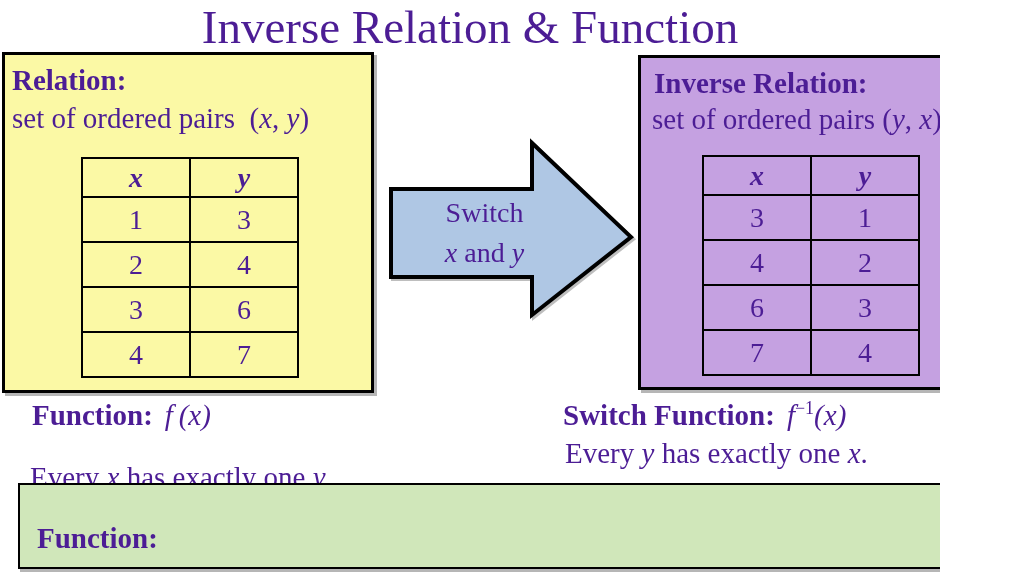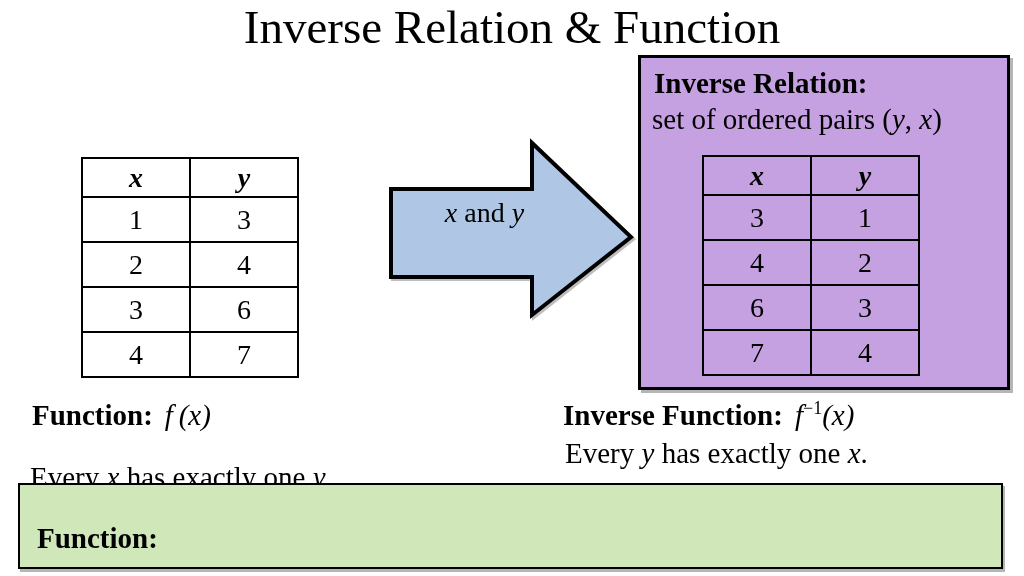--- a/index.html
+++ b/index.html
@@ -1,18 +1,18 @@
 <!DOCTYPE html>
 <html><head>
 <meta charset="utf-8">
 <style>
   html,body { margin:0; padding:0; background:#fff; }
   .stage {
-    position:relative; width:1024px; height:576px; overflow:hidden;
-    background:#ffffff; color:#000000;
+    position:relative; width:940px; height:576px; overflow:hidden;
+    background:#ffffff; color:#4c1d95;
     font-family:"Liberation Serif","DejaVu Serif",serif;
   }
   .title {
     position:absolute; left:0; top:0; width:100%;
     text-align:center; font-size:47px; line-height:1.15;
     z-index:10; pointer-events:none;
   }
   .box { position:absolute; border:3px solid #000; box-shadow:3px 3px 0 rgba(110,110,110,.5); }
   .box-yellow { left:2px; top:52px; width:366px; height:335px; background:#FBF9A5; z-index:1; }
   .box-purple { left:638px; top:55px; width:366px; height:329px; background:#C5A1E1; z-index:1; }
@@ -48,20 +48,24 @@
     text-align:center; font-size:28px;
   }
 </style>
 </head>
 <body>
 
 <div class="stage">
 
   <div class="title">Inverse Relation &amp; Function</div>
 
+  <div class="box box-yellow">
+    <div class="box-heading" style="left:7px; top:9px;">Relation:</div>
+    <div class="box-sub" style="left:7px; top:47px;"><span>set of ordered pairs  (</span><span class="v">x</span><span>, </span><span class="v">y</span><span>)</span></div>
+  </div>
 
   <table class="ptable" style="left:81px; top:157px;">
     <tbody>
         <tr>
       <th>x</th>
       <th>y</th>
     </tr>
     <tr>
       <td>1</td>
       <td>3</td>
@@ -78,20 +82,21 @@
       <td>4</td>
       <td>7</td>
     </tr>
   </tbody>
     </table>
 
   <svg class="arrow-svg" width="252" height="182" viewBox="0 0 252 182">
     <polygon points="6,51 147,51 147,5 246,99 147,177 147,139 6,139" fill="#AFC7E4" stroke="#000000" stroke-width="4" stroke-linejoin="miter"></polygon>
   </svg>
   <div class="arrow-text">
+    <div>Switch</div>
     <div><span class="v">x</span><span> and </span><span class="v">y</span></div>
   </div>
 
   <div class="box box-purple">
     <div class="box-heading" style="left:13px; top:9px;text-align:center;">Inverse Relation:</div>
     <div class="box-sub" style="left:11px; top:45px;"><span>set of ordered pairs (</span><span class="v">y</span><span>, </span><span class="v">x</span><span>)</span></div>
   </div>
 
   <table class="ptable" style="left:702px; top:155px;">
     <tbody>
@@ -114,20 +119,20 @@
     <tr>
       <td>7</td>
       <td>4</td>
     </tr>
   </tbody>
     </table>
 
   <div class="fn-line1" style="left:32px; top:399px;"><span>Function:</span><span class="math math-gap">f (x)</span></div>
   <div class="fn-line2" style="left:30px; top:437px;margin-top:24px;"><span>Every </span><span class="v">x</span><span> has exactly one </span><span class="v">y</span><span>.</span></div>
 
-  <div class="fn-line1" style="left:563px; top:399px;"><span>Inverse Function:</span><span class="math math-gap"><span>f</span><span class="sup">−1</span><span>(x)</span></span></div>
+  <div class="fn-line1" style="left:563px; top:399px;"><span>Switch Function:</span><span class="math math-gap"><span>f</span><span class="sup">−1</span><span>(x)</span></span></div>
   <div class="fn-line2" style="left:565px; top:437px;"><span>Every </span><span class="v">y</span><span> has exactly one </span><span class="v">x</span><span>.</span></div>
 
   <div class="box-green">
     <div class="oto-line" style="left:17px; top:37px;">Function:</div>
   </div>
 
 </div>
 
 </body></html>

